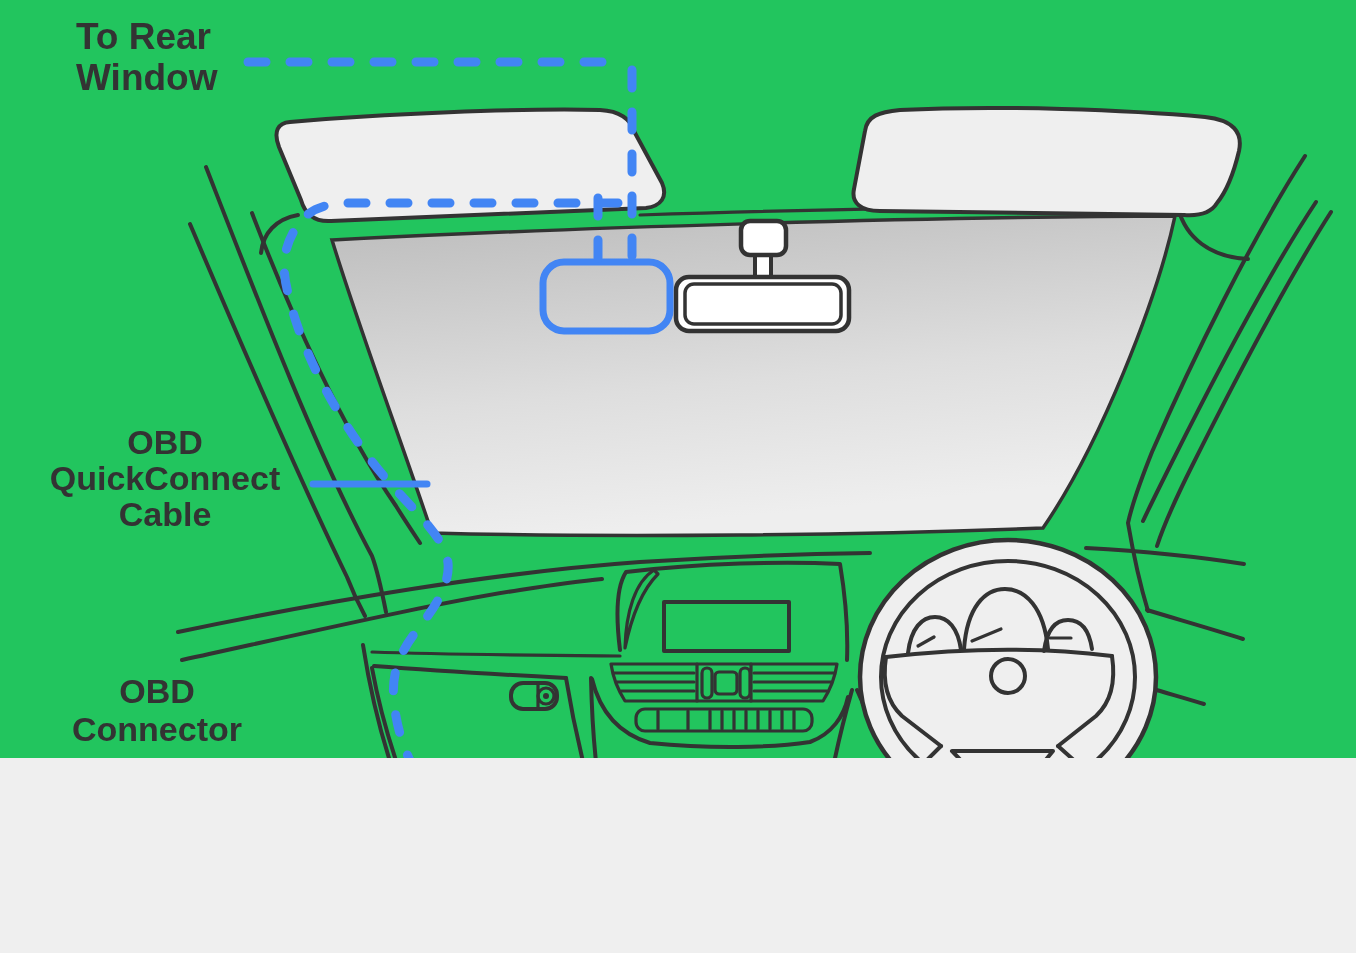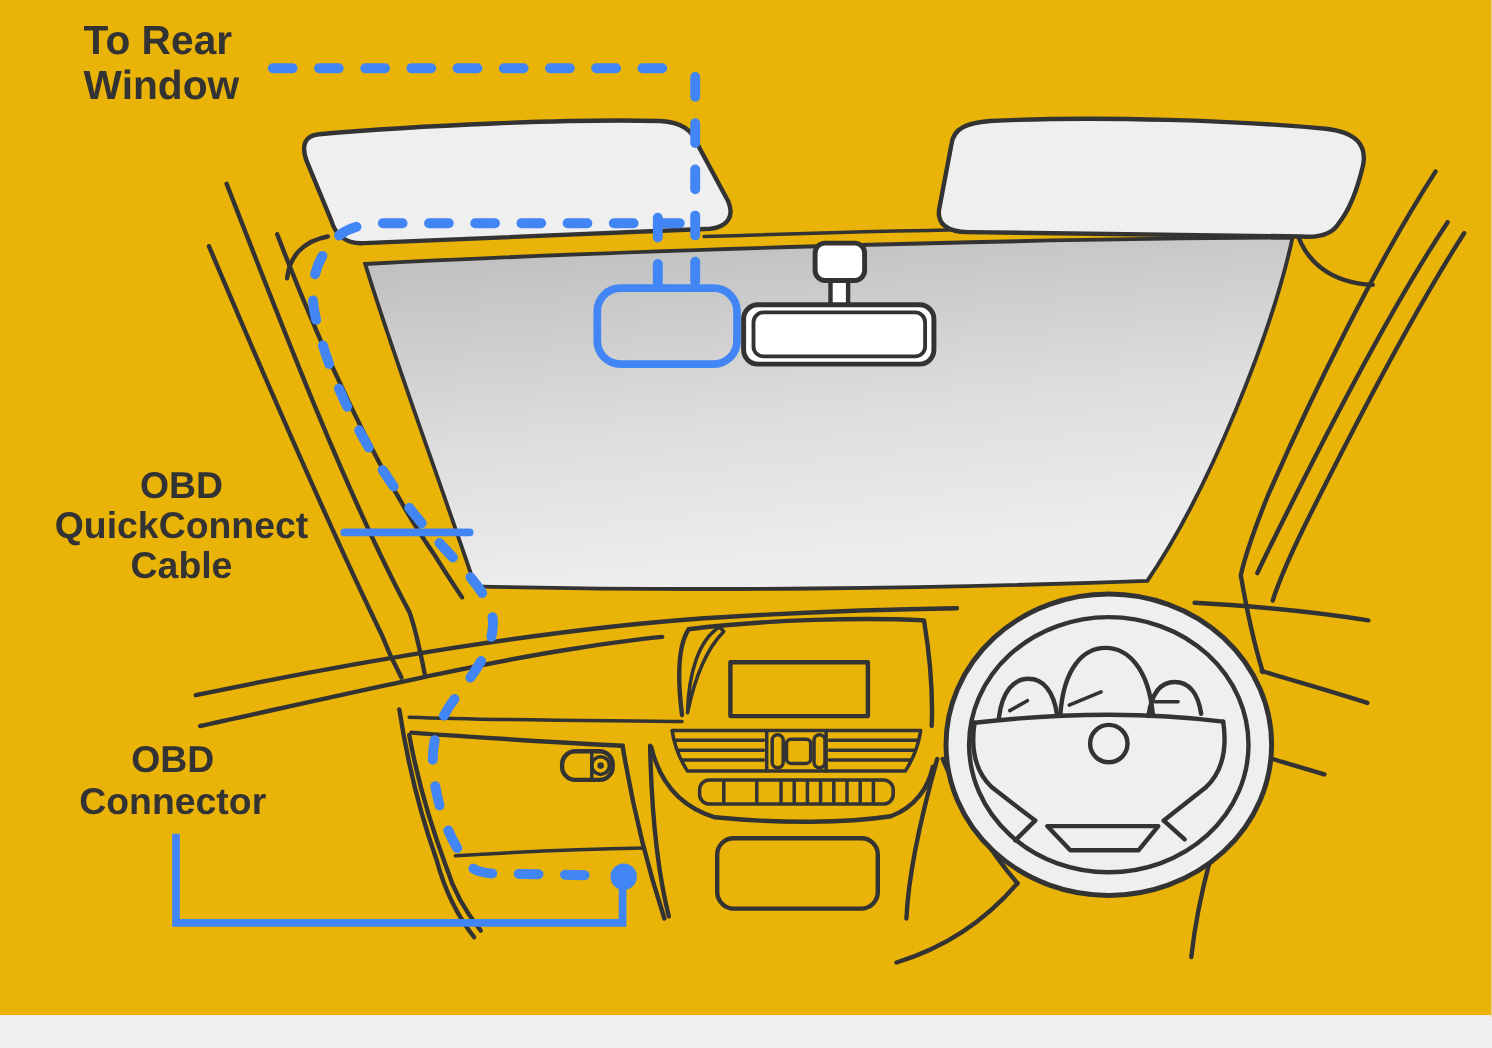--- a/index.html
+++ b/index.html
@@ -1,16 +1,16 @@
 <!DOCTYPE html>
 <html><head>
 <meta charset="utf-8">
 <style>
   html,body{margin:0;padding:0;background:#efefef;}
-  .stage{position:relative;width:1356px;height:923px;background:#eab308;overflow:hidden;
+  .stage{position:relative;width:1356px;height:758px;background:#22c55e;overflow:hidden;
          font-family:"Liberation Sans",sans-serif;}
   .stage svg{position:absolute;left:0;top:0;}
   .ln{fill:none;stroke:#333333;stroke-width:4;stroke-linecap:round;stroke-linejoin:round;}
   .ln2{fill:none;stroke:#333333;stroke-width:3.2;stroke-linecap:round;stroke-linejoin:round;}
   .bgfill{fill:#efefef;}
   .whfill{fill:#ffffff;}
   .cable{fill:none;stroke:#4285f4;stroke-width:9;stroke-linecap:round;
          stroke-dasharray:18 24;}
   .pointer{fill:none;stroke:#4285f4;stroke-width:7;stroke-linecap:round;}
   .pointer-sq{fill:none;stroke:#4285f4;stroke-width:7;stroke-linecap:butt;stroke-linejoin:miter;}

